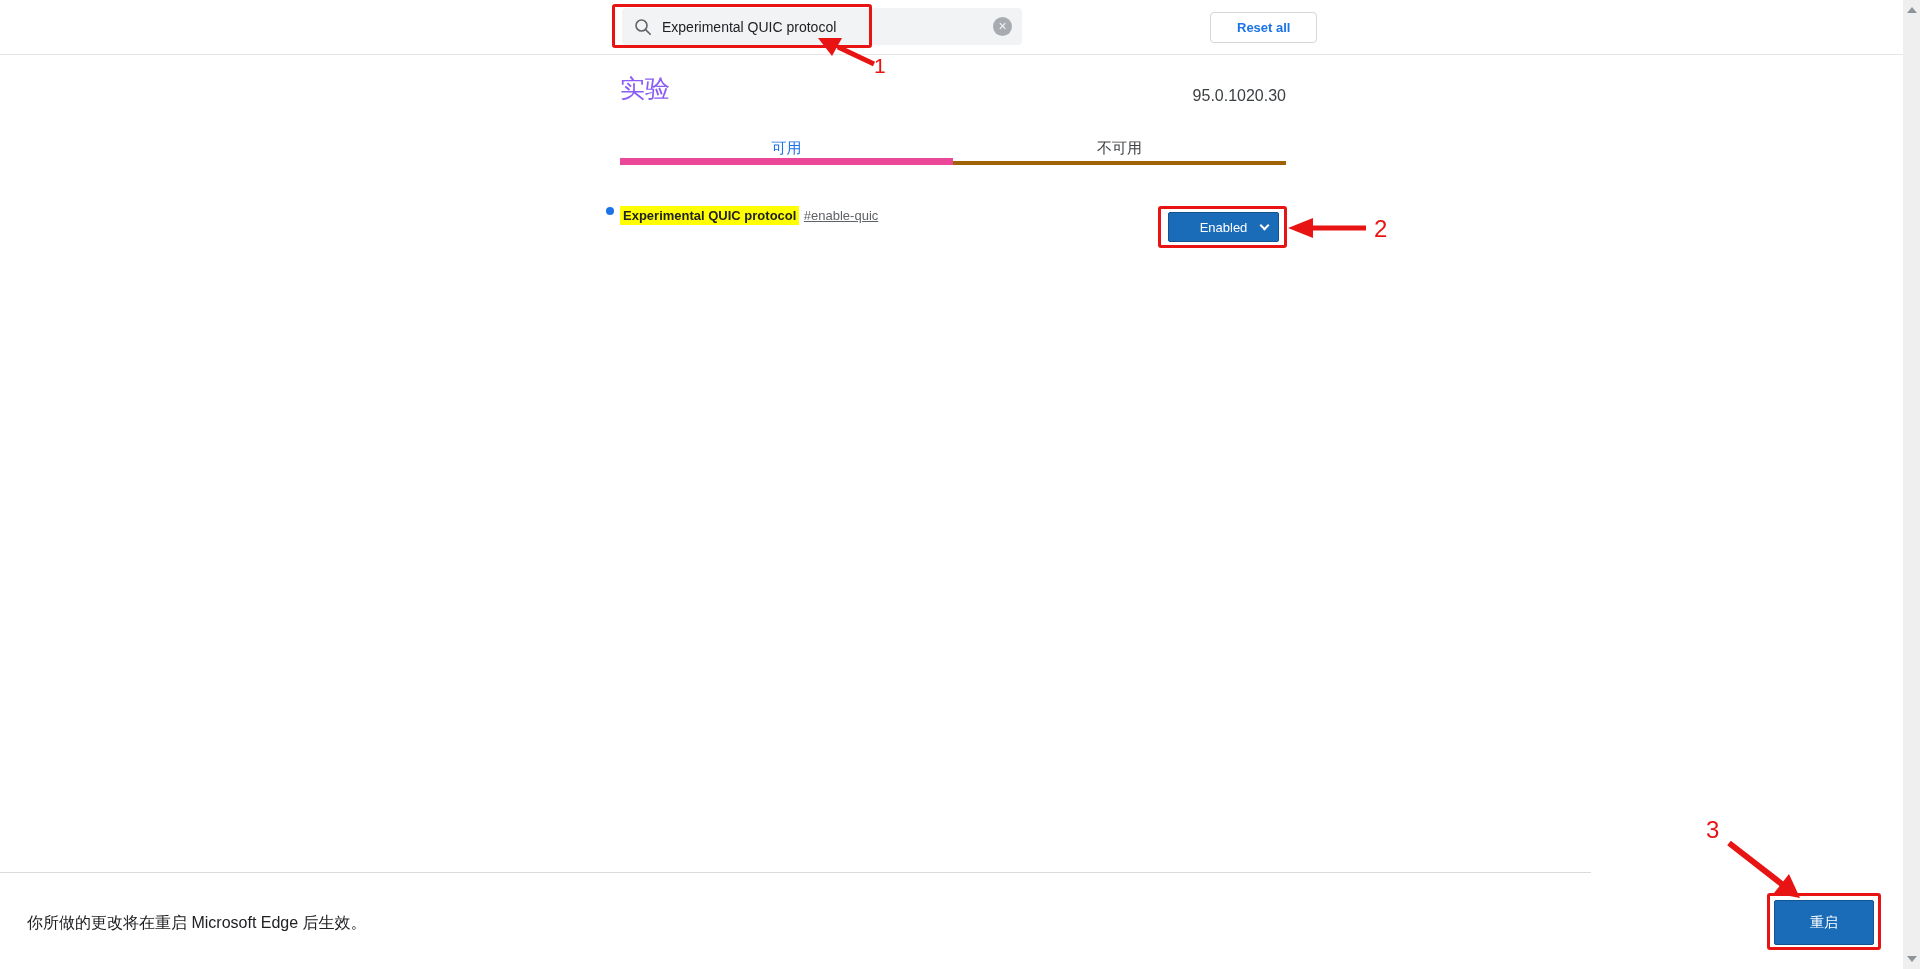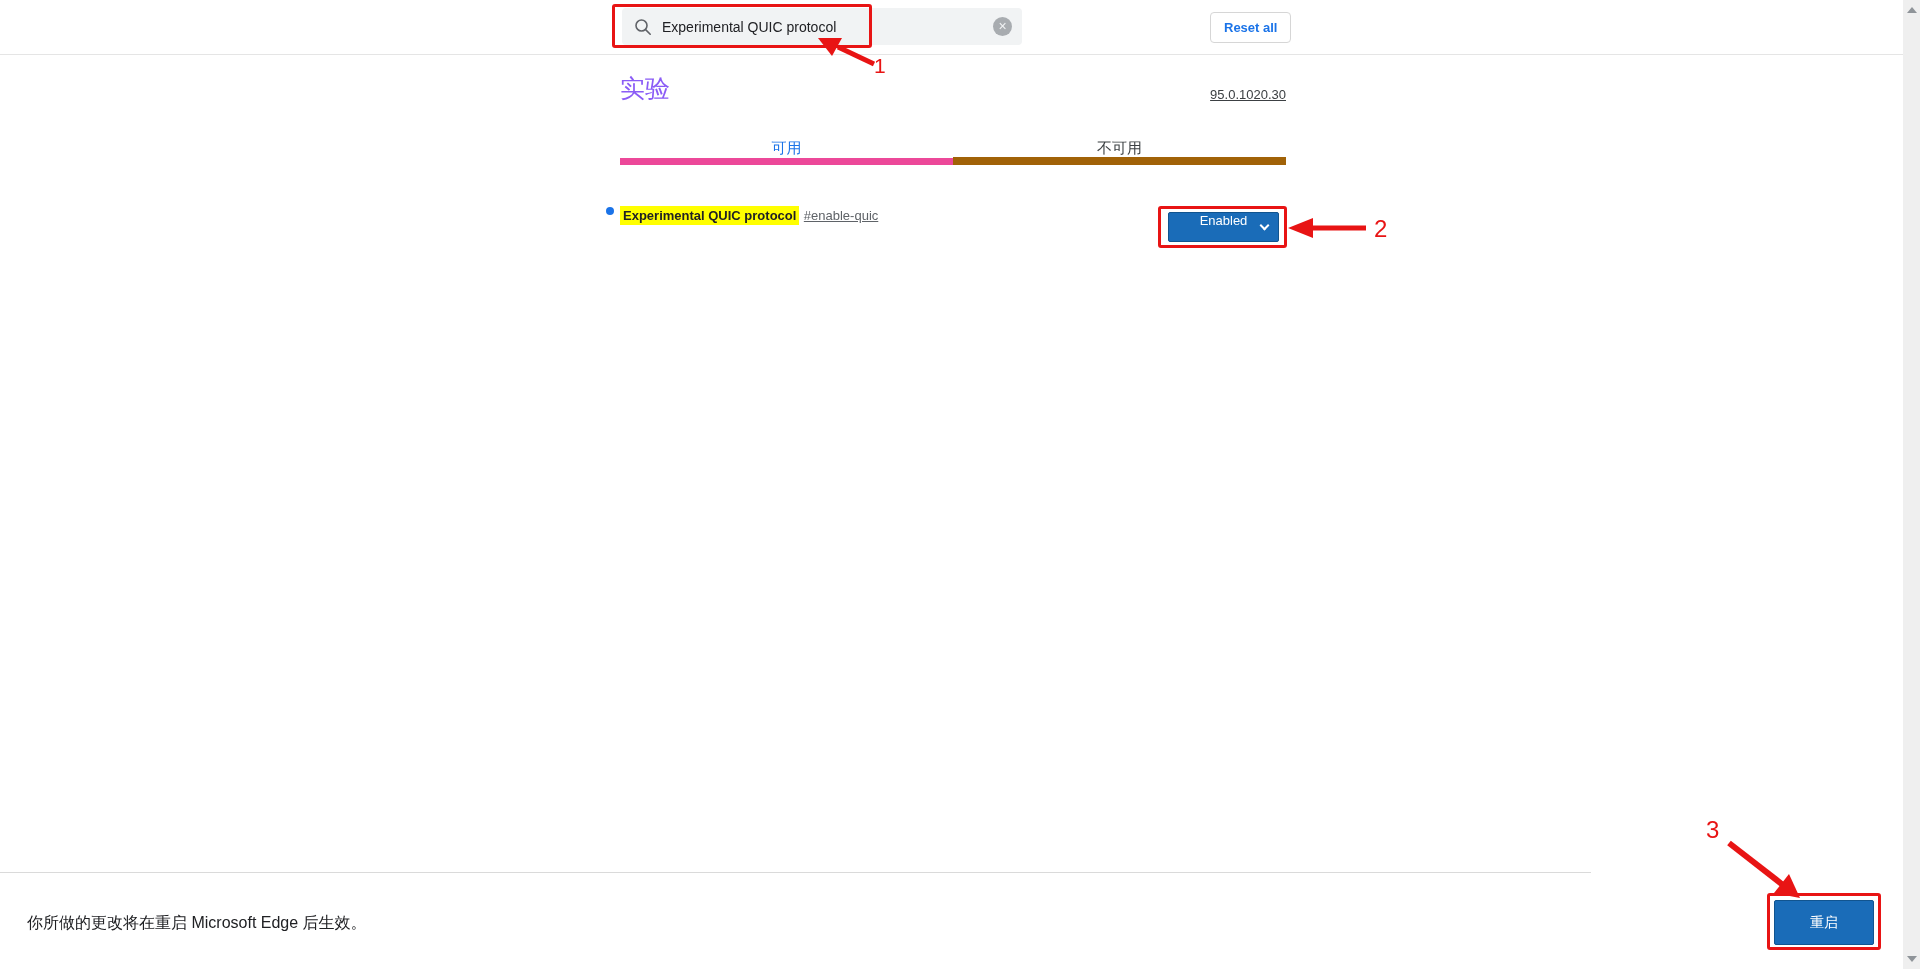--- a/index.html
+++ b/index.html
@@ -29,58 +29,58 @@
     font-family: "Liberation Sans", sans-serif;
     font-size: 14px; color: #202124;
   }
   .clear-btn {
     flex: 0 0 auto; width: 19px; height: 19px; border-radius: 50%;
     background: #a8acb0; color: #f1f3f4; border: none; cursor: pointer;
     font-size: 14px; line-height: 17px; text-align: center; padding: 0;
     font-family: "Liberation Sans", sans-serif;
   }
   .reset-all {
-    position: absolute; left: 1210px; top: 12px; height: 31px; padding: 0 13px;
+    position: absolute; left: 1210px; top: 12px; height: 31px; padding: 0 26px;
     background: #ffffff; border: 1px solid #d6d6d6; border-radius: 4px;
     color: #1a73e8; font-size: 13px; font-weight: 600; cursor: pointer;
     font-family: "Liberation Sans", sans-serif;
   }
 
   
   .content { position: absolute; left: 620px; top: 55px; width: 666px; }
   .page-title { position: absolute; left: 0; top: 17px; font-size: 25px; font-weight: 400; color: #8b5cf6; }
-  .version { position: absolute; right: 0; top: 32px; font-size: 13px; color: #3c4043; text-decoration: underline; }
+  .version { position: absolute; right: 0; top: 32px; font-size: 16px; color: #3c4043; }
 
   .tabs { position: absolute; left: 0; top: 77px; width: 666px; height: 33px; display: flex; }
   .tab {
     flex: 1 1 50%; text-align: center; font-size: 15px; padding-top: 7px;
     cursor: pointer; height: 33px;
   }
   .tab.active { color: #1a73e8; border-bottom: 7px solid #ec4899; }
-  .tab.inactive { color: #3c4043; border-bottom: 8px solid #a16207; }
+  .tab.inactive { color: #3c4043; border-bottom: 4px solid #a16207; }
 
   .flag-row { position: absolute; left: 0; top: 146px; width: 666px; }
   .flag-dot {
     position: absolute; left: -14px; top: 6px; width: 8px; height: 8px;
     border-radius: 50%; background: #1a73e8;
   }
   .flag-name {
     display: inline-block; background: #ffff00; color: #202124;
     font-size: 13px; font-weight: 700; padding: 2px 3px;
   }
   .flag-desc { margin-top: 6px; font-size: 13px; color: #4d5156; }
   .flag-link {
     display: inline-block; margin-top: 7px; font-size: 13px; color: #5f6368;
     text-decoration: underline; cursor: pointer; text-align: right;
   }
 
   .flag-select {
     position: absolute; left: 1168px; top: 212px; width: 111px; height: 30px;
     background: #1a6cb8; border: 1px solid #11548f; border-radius: 2px;
-    color: #ffffff; font-size: 13px; display: flex; 
+    color: #ffffff; font-size: 13px; display: flex; align-items: center;
     justify-content: center; cursor: pointer; z-index: 3;
   }
   .flag-select .chevron {
     position: absolute; right: 10px; top: 10px; width: 7px; height: 7px;
     border-right: 2px solid #fff; border-bottom: 2px solid #fff;
     transform: rotate(45deg); margin-top: -1px;
   }
 
   
   .footer {

